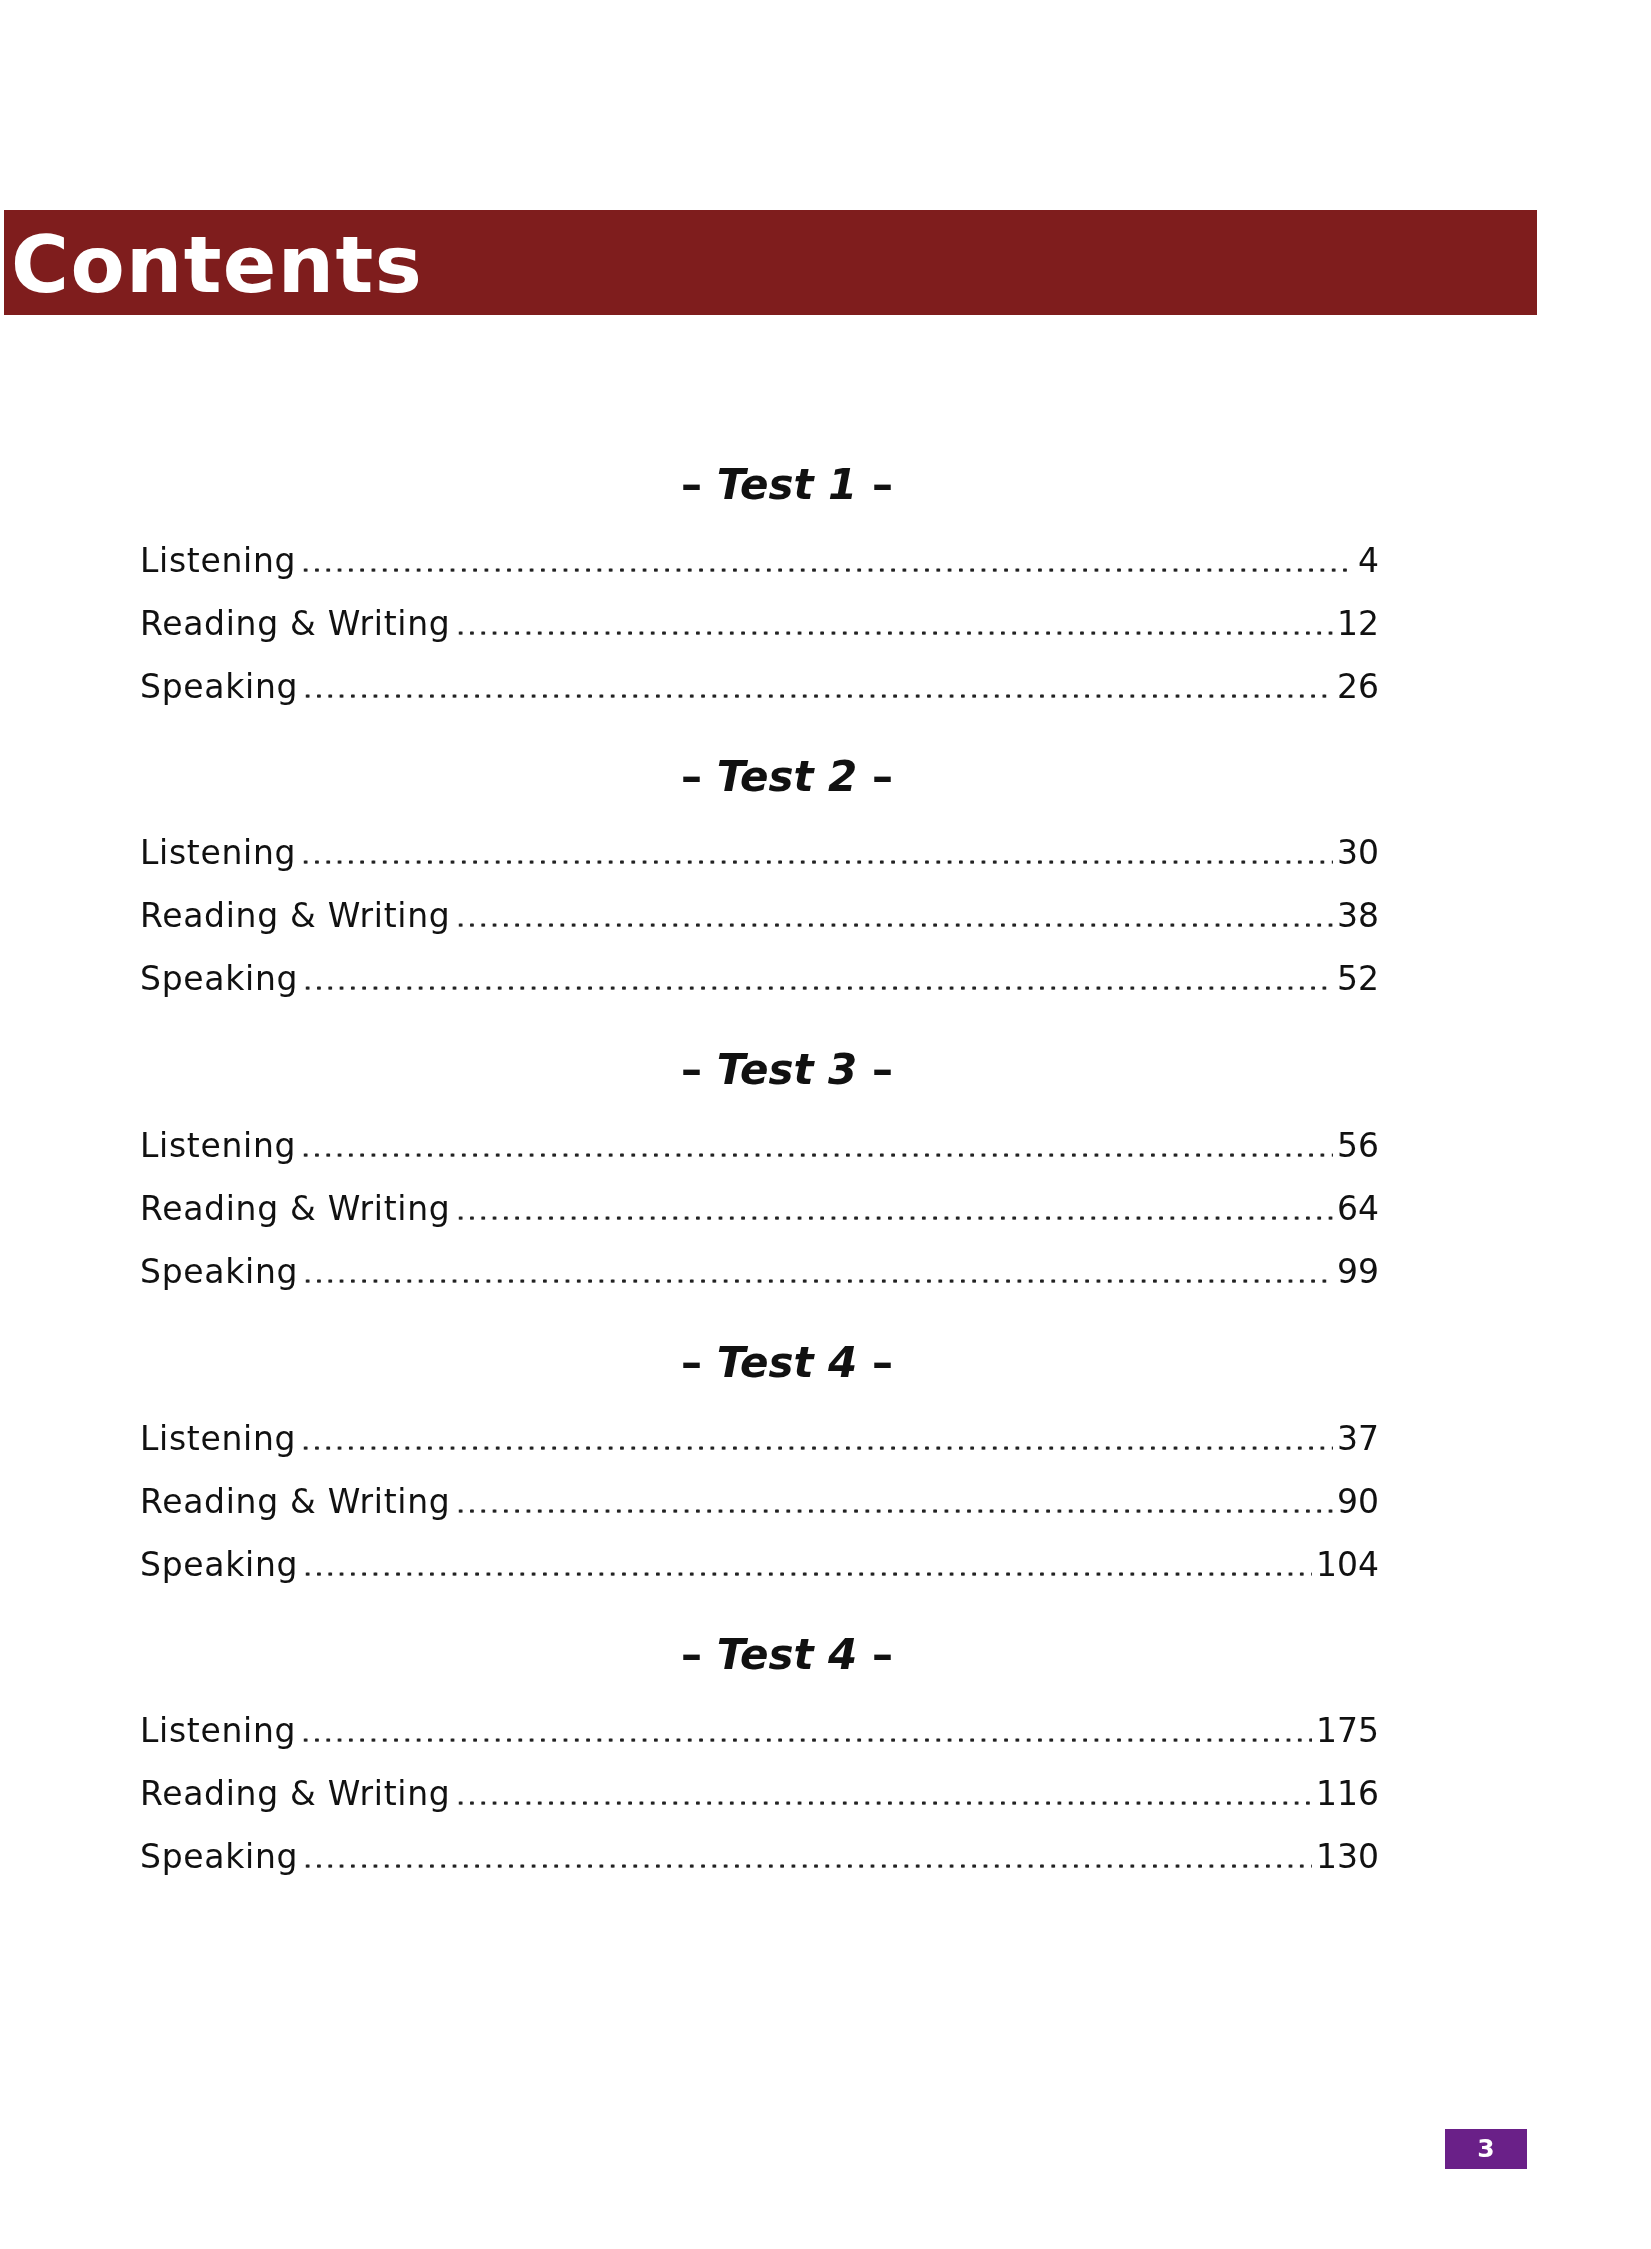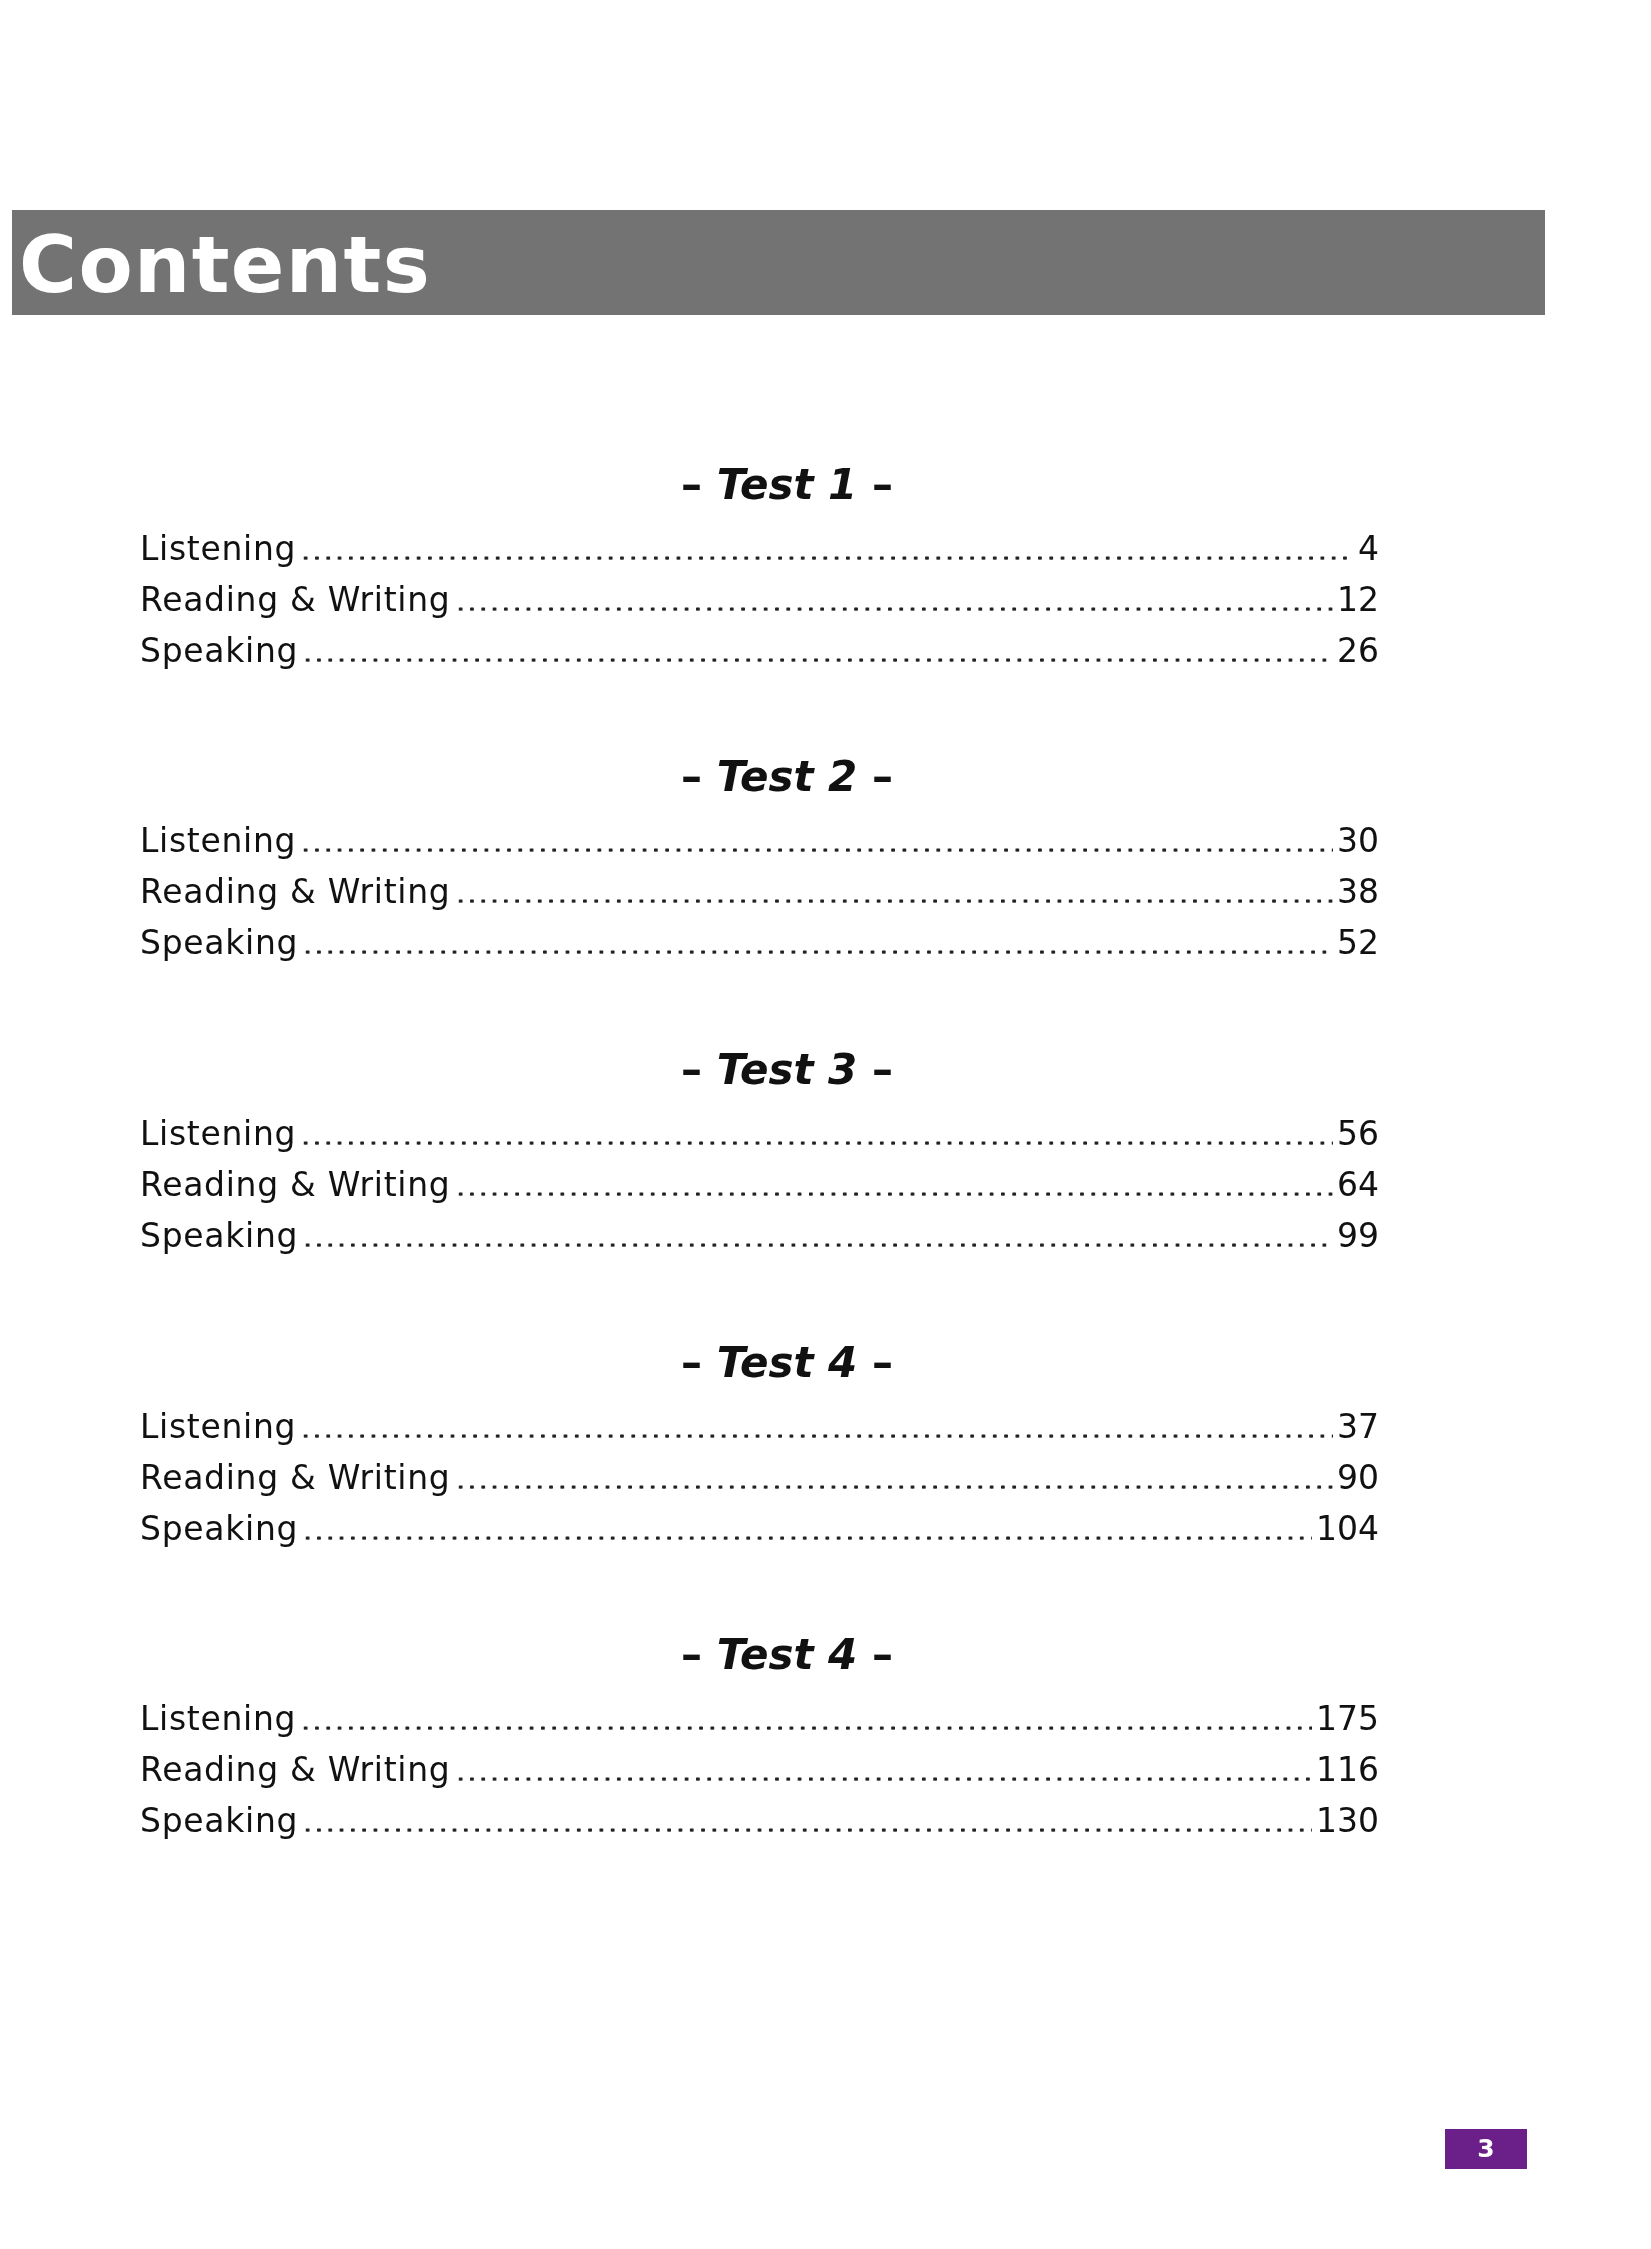--- a/index.html
+++ b/index.html
@@ -10,25 +10,25 @@
   body {
     width: 1651px;
     height: 2250px;
     position: relative;
     overflow: hidden;
     font-family: "DejaVu Sans", "Liberation Sans", sans-serif;
     color: #1a1a1a;
   }
   .banner {
     position: absolute;
-    left: 12px;
+    left: 4px;
     top: 210px;
     width: 1533px;
     height: 105px;
-    background: #737373;
+    background: #7f1d1d;
     border-top-left-radius: 0;
   }
   .banner-title {
     position: absolute;
     left: 7px;
     top: 0;
     height: 105px;
     line-height: 111px;
     font-family: "DejaVu Sans", sans-serif;
     font-weight: bold;
@@ -66,20 +66,21 @@
     top: 69px;
   }
   .entry {
     display: flex;
     align-items: baseline;
     height: 51px;
     line-height: 51px;
     font-family: "DejaVu Sans", sans-serif;
     font-size: 33px;
     color: #111111;
+    margin-top: 12px;
   }
   .entry-label {
     white-space: nowrap;
     flex: 0 0 auto;
     letter-spacing: 0.7px;
   }
   .entry-leader {
     flex: 1 1 auto;
     margin: 0 4.2px;
     height: 4.2px;

